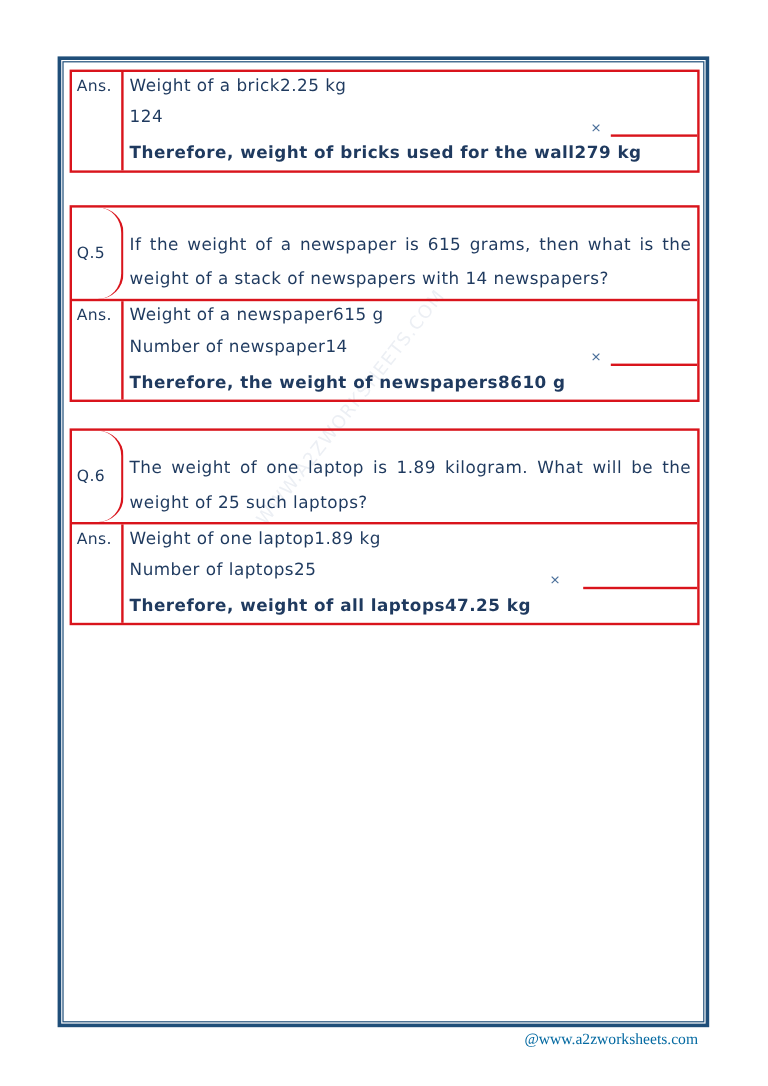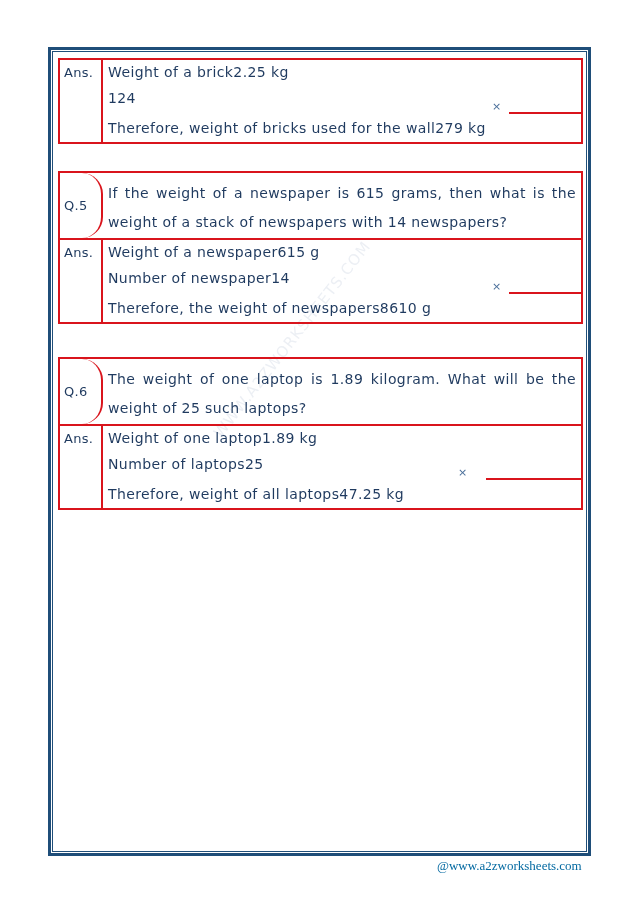--- a/index.html
+++ b/index.html
@@ -9,24 +9,24 @@
                    border: 3px solid #1f4e79; }
     .frame-inner { position: absolute; left: 52px; top: 51px; width: 533px; height: 799px;
                    border: 1px solid #1f4e79; }
     .block { position: absolute; left: 58px; width: 521px; border: 2px solid #d9141c; }
     .row { display: flex; }
     .row + .row { border-top: 2px solid #d9141c; }
     .label { width: 43px; border-right: 2px solid #d9141c; font-size: 13px; padding: 5px 0 0 4px;
              box-sizing: border-box; letter-spacing: 0.3px; }
     .qlabel { display: flex; align-items: center; padding: 0 0 0 4px; border-radius: 21px; }
     .content { flex: 1; padding: 0 5px 0 5px; font-size: 14px; letter-spacing: 0.4px; }
-    .qtext { line-height: 29px; padding-top: 6px; padding-bottom: 1px; text-align: justify; border-radius: 26px; }
+    .qtext { line-height: 29px; padding-top: 17px; padding-bottom: 1px; text-align: justify; border-radius: 26px; }
     .line { position: relative; display: flex; justify-content: flex-start; height: 27px; line-height: 24px; }
     .line.first { height: 26px; line-height: 24px; }
-    .line.last { height: 29px; line-height: 30px; }
+    .line.last { height: 29px; line-height: 30px; font-weight: bold; }
     .val { text-align: right; }
     .times { position: absolute; font-size: 11px; color: #4a6f9a; top: 9px; }
     .rule { position: absolute; right: -5px; bottom: -1px; height: 2px; background: #d9141c; }
     .footer { position: absolute; left: 437px; top: 858px; font-family: "Liberation Serif", serif;
               font-size: 13px; color: #0369a1; }
     .watermark { position: absolute; left: 210px; top: 430px; transform: rotate(-52deg);
                  font-size: 15px; color: #c9d2e0; opacity: 0.35; letter-spacing: 1px;
                  white-space: nowrap; transform-origin: left top; }
   </style>
 </head>

